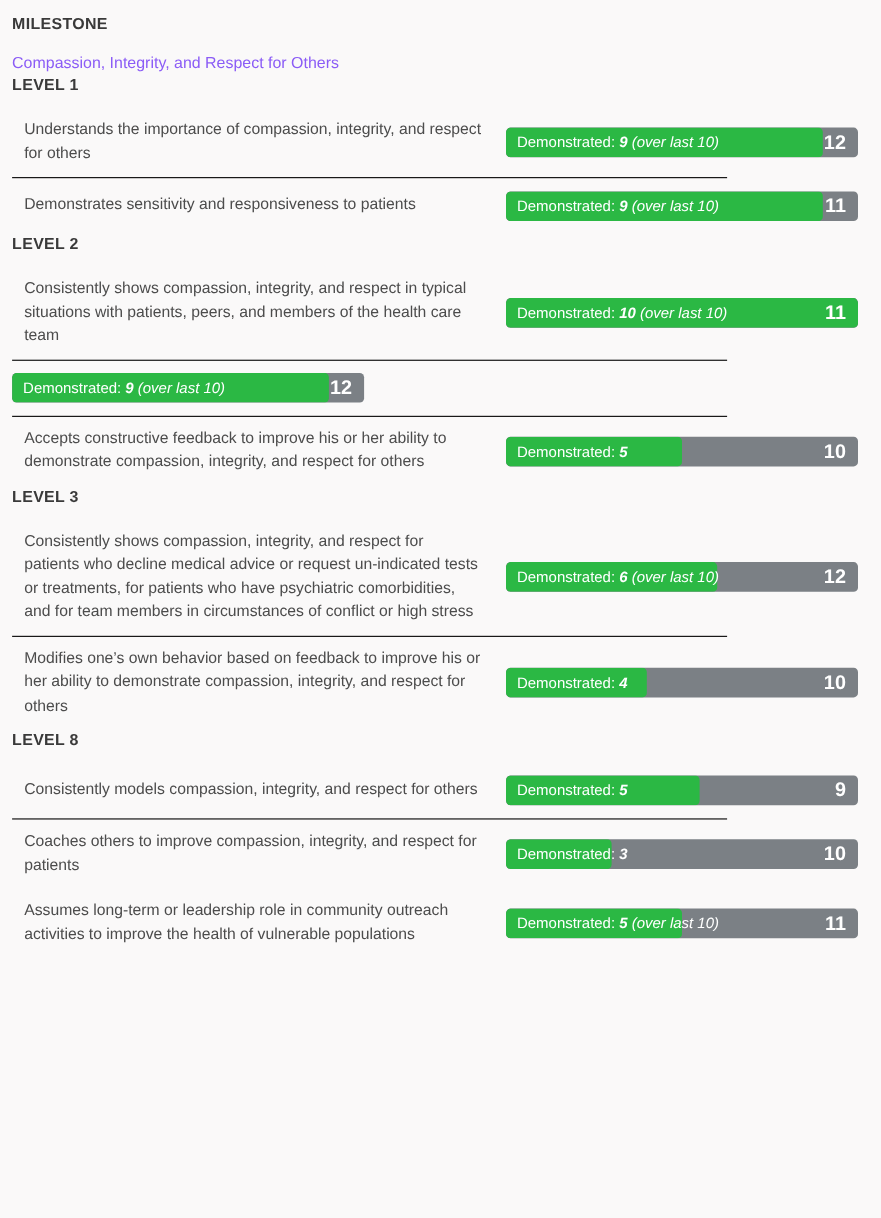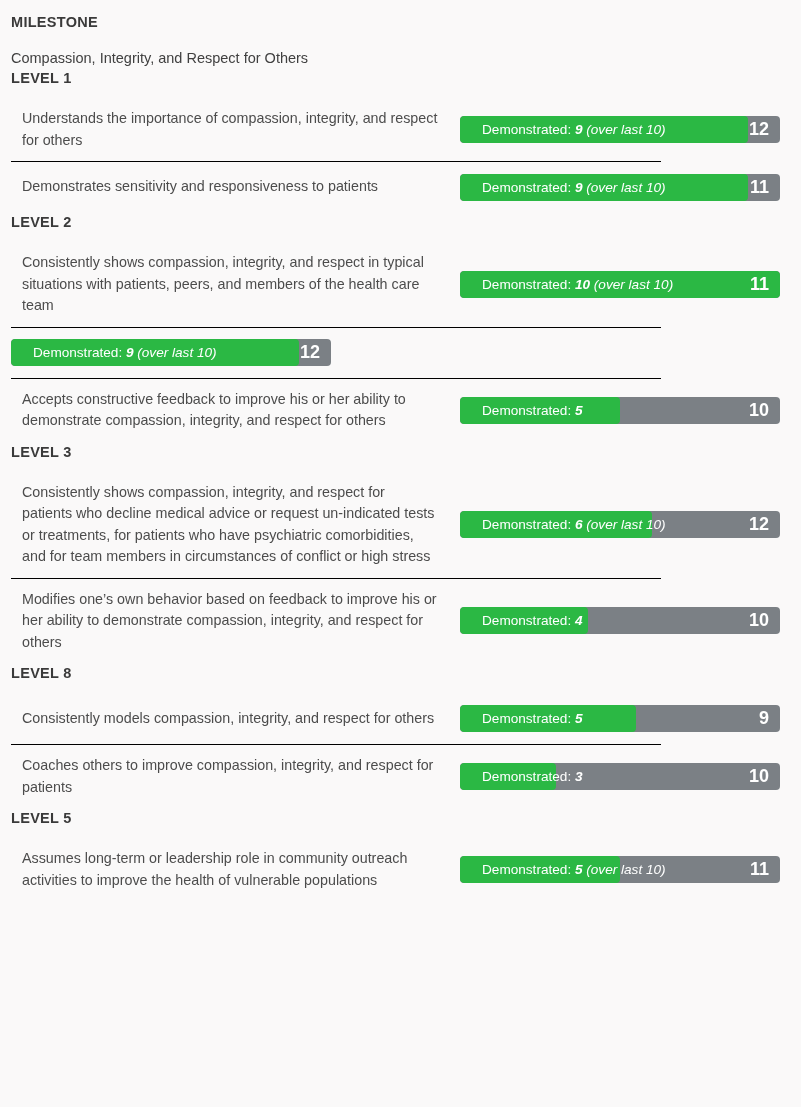--- a/index.html
+++ b/index.html
@@ -28,21 +28,21 @@
     letter-spacing: 0.3px;
     color: #3a3a3a;
     padding-top: 12px;
     padding-bottom: 0;
     line-height: 20px;
   }
 
   .milestone-title {
     font-size: 14.5px;
     font-weight: normal;
-    color: #404040;
+    color: #8b5cf6;
     line-height: 20px;
     padding-top: 16px;
   }
 
   .level-header {
     font-size: 14.5px;
     font-weight: bold;
     letter-spacing: 0.3px;
     color: #3a3a3a;
     line-height: 20px;
@@ -93,21 +93,21 @@
     position: absolute;
     left: 0;
     top: 0;
     bottom: 0;
     background: #2bb844;
     border-radius: 4px;
   }
 
   .meter-label {
     position: absolute;
-    left: 22px;
+    left: 10px;
     top: 0;
     height: 27px;
     line-height: 27px;
     font-size: 13.6px;
     color: #ffffff;
     white-space: nowrap;
     z-index: 2;
   }
   .meter-label .val {
     font-weight: bold;
@@ -234,21 +234,20 @@
           <div class="row-meter">
             <div class="meter">
               <div class="meter-fill" style="width: 30%; background: rgb(43, 184, 68);"></div>
               <div class="meter-label"><span>Demonstrated:</span> <span class="val">3</span></div>
               <div class="meter-count">10</div>
             </div>
           </div>
         </div>
       </div>
       <div class="level-block">
-        <div class="level-header">LEVEL 5</div>
         <div class="row first">
           <div class="row-text">Assumes long-term or leadership role in community outreach activities to improve the health of vulnerable populations</div>
           <div class="row-meter">
             <div class="meter">
               <div class="meter-fill" style="width: 50%; background: rgb(43, 184, 68);"></div>
               <div class="meter-label"><span>Demonstrated:</span> <span class="val">5</span> <span class="over">(over last 10)</span></div>
               <div class="meter-count">11</div>
             </div>
           </div>
         </div>

